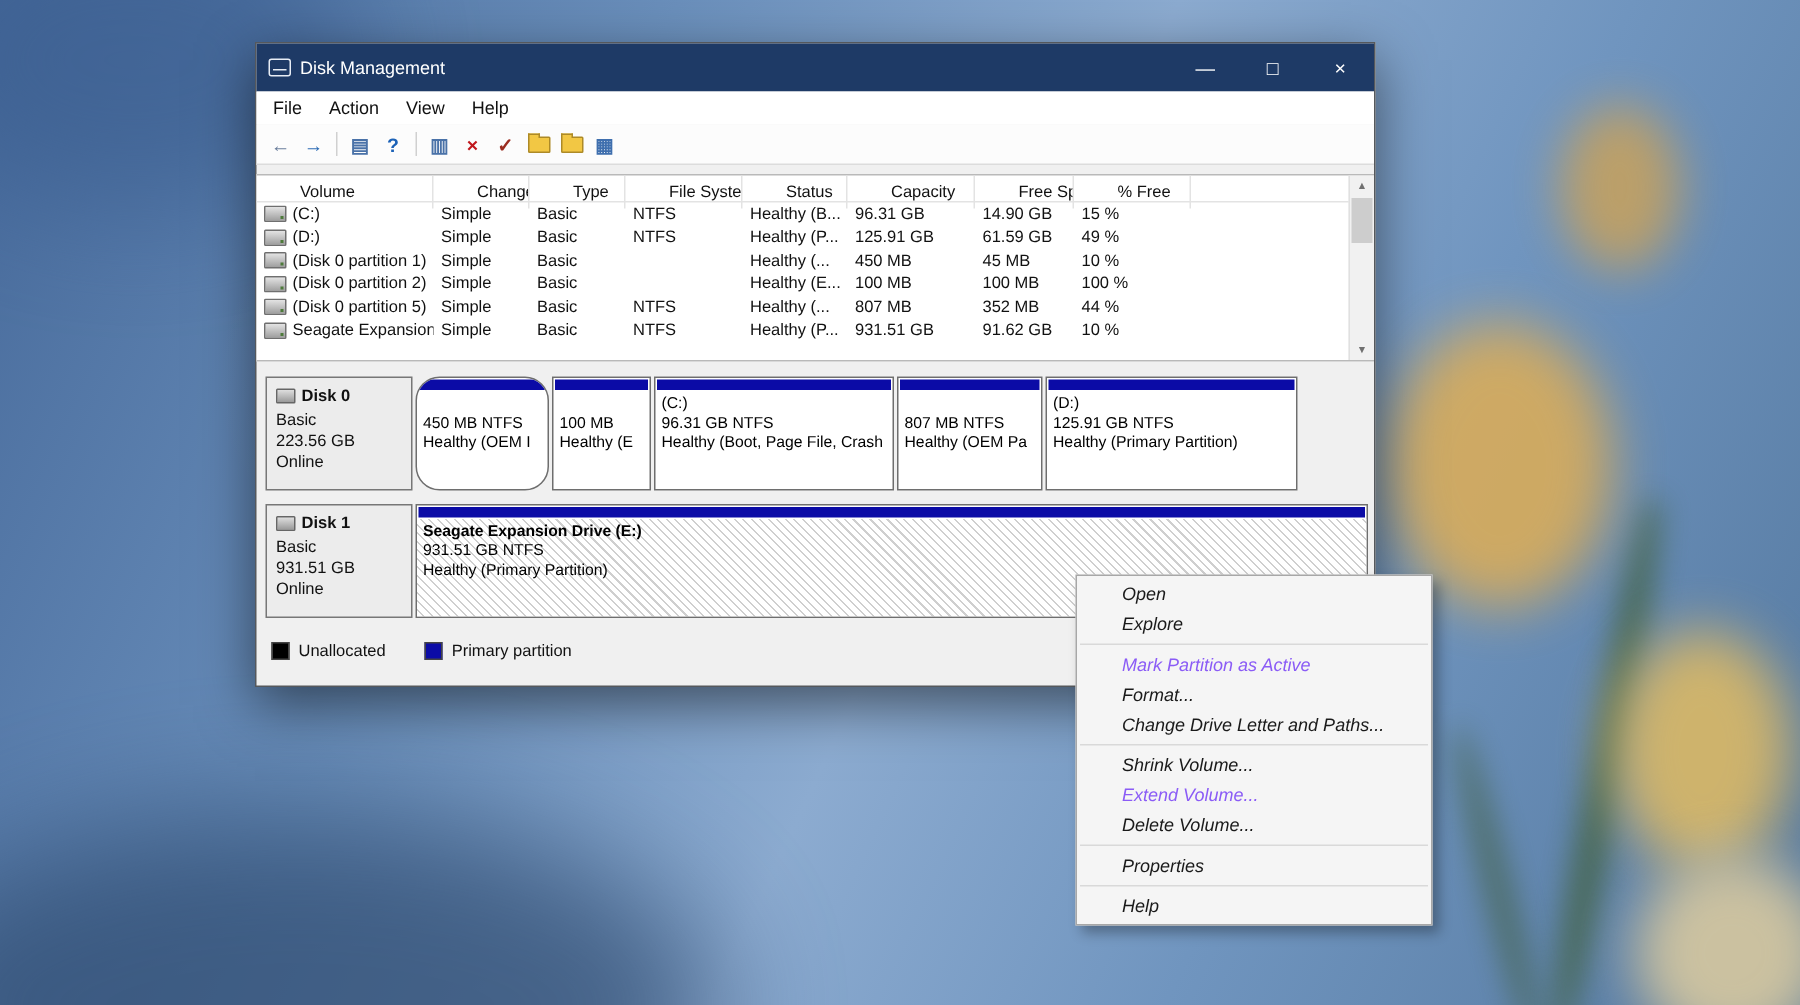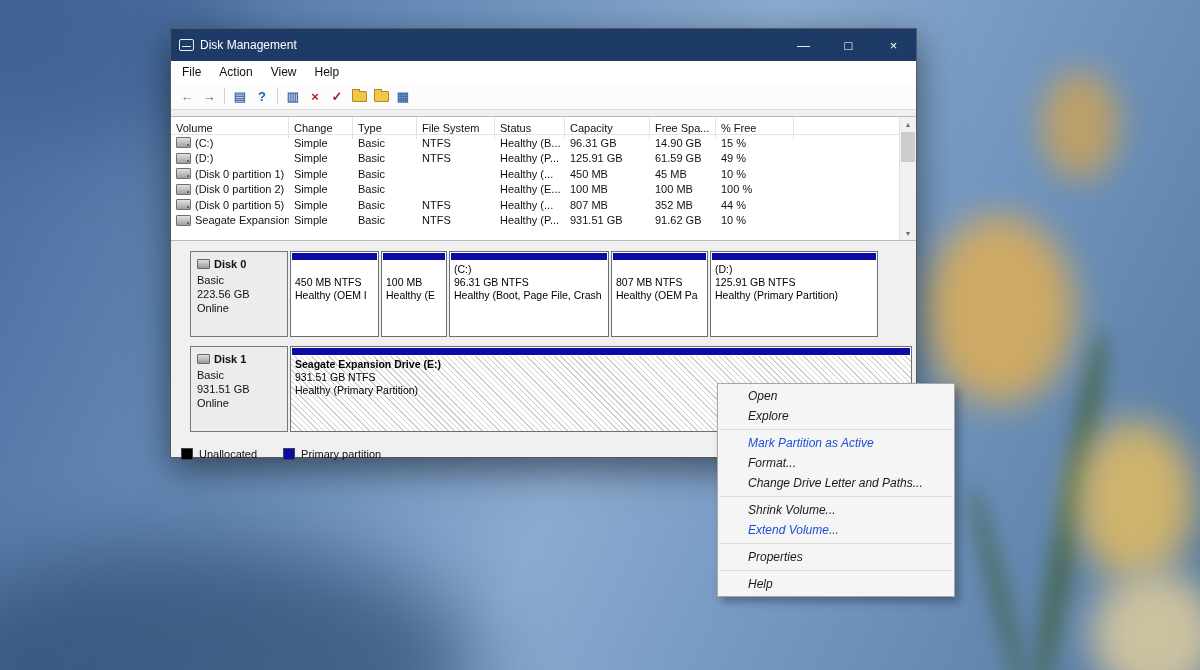--- a/index.html
+++ b/index.html
@@ -32,57 +32,57 @@
   .toolbar{height:26px;background:#fcfcfc;border-bottom:1px solid #dcdcdc;display:flex;align-items:center;padding-left:5px;flex:0 0 auto;}
   .tool{width:22px;height:20px;display:flex;align-items:center;justify-content:center;font-size:13px;font-weight:bold;}
   .tool-sep{width:1px;height:16px;background:#d0d0d0;margin:0 4px;}
   .folder-shape{width:13px;height:9px;background:#f2c744;border:1px solid #ad8a27;border-radius:1px;position:relative;display:inline-block;}
   .folder-shape::before{content:"";position:absolute;left:-1px;top:-3px;width:6px;height:2px;background:#f2c744;border:1px solid #ad8a27;border-bottom:none;}
 
   
   .table-wrap{margin-top:6px;background:#fff;border-top:1px solid #b9b9b9;border-bottom:1px solid #b9b9b9;height:123px;position:relative;flex:0 0 auto;overflow:hidden;}
   .thead,.trow{display:grid;grid-template-columns:118px 64px 64px 78px 70px 85px 66px 78px 1fr;}
   .thead{height:17px;border-bottom:1px solid #e3e3e3;}
-  .th{border-right:1px solid #e3e3e3;padding:11px 5px;font-size:11px;display:flex;align-items:center;white-space:nowrap;overflow:hidden;color:#111;}
+  .th{border-right:1px solid #e3e3e3;padding:11px 5px;font-size:11px;display:flex;align-items:center;white-space:nowrap;overflow:hidden;color:#111;margin-left:24px;}
   .th-fill{border-right:none;}
   .trow{height:15.5px;align-items:center;}
   .tcell{padding:0 5px;font-size:11px;white-space:nowrap;overflow:hidden;color:#111;}
   .vol-cell{display:flex;align-items:center;gap:4px;}
   .drive-icon{flex:0 0 auto;width:13px;height:9px;background:linear-gradient(#e3e3e3,#9f9f9f);border:1px solid #6f6f6f;border-radius:1px;position:relative;}
   .drive-icon::after{content:"";position:absolute;right:1px;bottom:1px;width:2px;height:2px;background:#4d7a3a;}
   .vscroll{position:absolute;top:0;right:0;width:16px;height:100%;background:#f1f1f1;border-left:1px solid #e0e0e0;}
   .varrow{height:14px;display:flex;align-items:center;justify-content:center;font-size:7px;color:#707070;}
   .varrow.up::before{content:"\25B2";}
   .varrow.down::before{content:"\25BC";position:absolute;bottom:3px;left:0;right:0;text-align:center;}
   .vthumb{position:absolute;top:15px;left:1px;right:1px;height:30px;background:#cdcdcd;}
 
   
   .disks{padding:10px 4px 0 6px;display:flex;flex-direction:column;gap:9px;flex:0 0 auto;}
-  .disk-row{display:flex;height:86px;margin-left:13px;}
+  .disk-row{display:flex;height:76px;}
   .disk-panel{width:84px;flex:0 0 auto;border:1px solid #777;background:#ececec;padding:5px 6px 0 6px;font-size:11px;color:#111;line-height:14px;}
   .disk-name{font-weight:bold;display:flex;align-items:center;gap:4px;margin-bottom:2px;}
   .disk-mini-icon{width:11px;height:8px;background:linear-gradient(#dedede,#9a9a9a);border:1px solid #666;border-radius:1px;}
   .partitions{flex:1;display:flex;gap:2px;margin-left:2px;}
   .part{border:1px solid #6e6e6e;background:#fff;display:flex;flex-direction:column;overflow:hidden;}
   .part-stripe{height:7px;margin:1px;background:#0b0ba6;flex:0 0 auto;}
   .part-body{flex:1;padding:2px 4px;font-size:10.5px;line-height:13px;color:#000;}
   .part-line{white-space:nowrap;overflow:hidden;}
   .part-line.bold{font-weight:bold;}
   .part.selected .part-body{background:repeating-linear-gradient(45deg,#ffffff 0px,#ffffff 3px,#cfcfcf 3px,#cfcfcf 4px);}
 
   
   .legend{display:flex;align-items:center;gap:26px;padding:16px 0 0 10px;font-size:11px;color:#111;}
   .legend-item{display:flex;align-items:center;gap:6px;}
   .legend-swatch{width:10px;height:10px;border:1px solid #444;display:inline-block;}
 
   
   .context-menu{position:absolute;left:717px;top:383px;width:236px;background:#f5f5f5;border:1px solid #a7a7a7;
     box-shadow:4px 5px 8px rgba(0,0,0,.3);padding:2px 0;font-size:12px;color:#1a1a1a;}
   .cm-item{height:20px;line-height:20px;padding-left:30px;white-space:nowrap;font-style:italic;}
-  .cm-item.disabled{color:#1d4ed8;}
+  .cm-item.disabled{color:#8b5cf6;}
   .cm-sep{height:1px;background:#d9d9d9;margin:3px 2px;}
 </style>
 </head>
 <body>
 
 <div class="desktop">
   <div class="blob darkc2"></div>
   <div class="blob stem"></div>
   <div class="blob stem2"></div>
   <div class="blob b1"></div>
@@ -232,21 +232,21 @@
           <div class="disk-panel">
             <div class="disk-name">
               <span class="disk-mini-icon"></span>
               <span>Disk 0</span>
             </div>
             <div class="disk-line">Basic</div>
             <div class="disk-line">223.56 GB</div>
             <div class="disk-line">Online</div>
           </div>
           <div class="partitions">
-            <div class="part" style="width: 87px;">
+            <div class="part" style="width: 87px; border-radius: 16px;">
               <div class="part-stripe" style="background: rgb(11, 11, 166);"></div>
               <div class="part-body">
                 <div class="part-line">&nbsp;</div>
                 <div class="part-line">450 MB NTFS</div>
                 <div class="part-line">Healthy (OEM I</div>
               </div>
             </div>
             <div class="part" style="width: 64px;">
               <div class="part-stripe" style="background: rgb(11, 11, 166);"></div>
               <div class="part-body">
@@ -319,18 +319,19 @@
   <div class="context-menu">
       <div class="cm-item">Open</div>
       <div class="cm-item">Explore</div>
       <div class="cm-sep"></div>
       <div class="cm-item disabled">Mark Partition as Active</div>
       <div class="cm-item">Format...</div>
       <div class="cm-item">Change Drive Letter and Paths...</div>
       <div class="cm-sep"></div>
       <div class="cm-item">Shrink Volume...</div>
       <div class="cm-item disabled">Extend Volume...</div>
+      <div class="cm-item">Delete Volume...</div>
       <div class="cm-sep"></div>
       <div class="cm-item">Properties</div>
       <div class="cm-sep"></div>
       <div class="cm-item">Help</div>
     </div>
 </div>
 
 </body></html>

